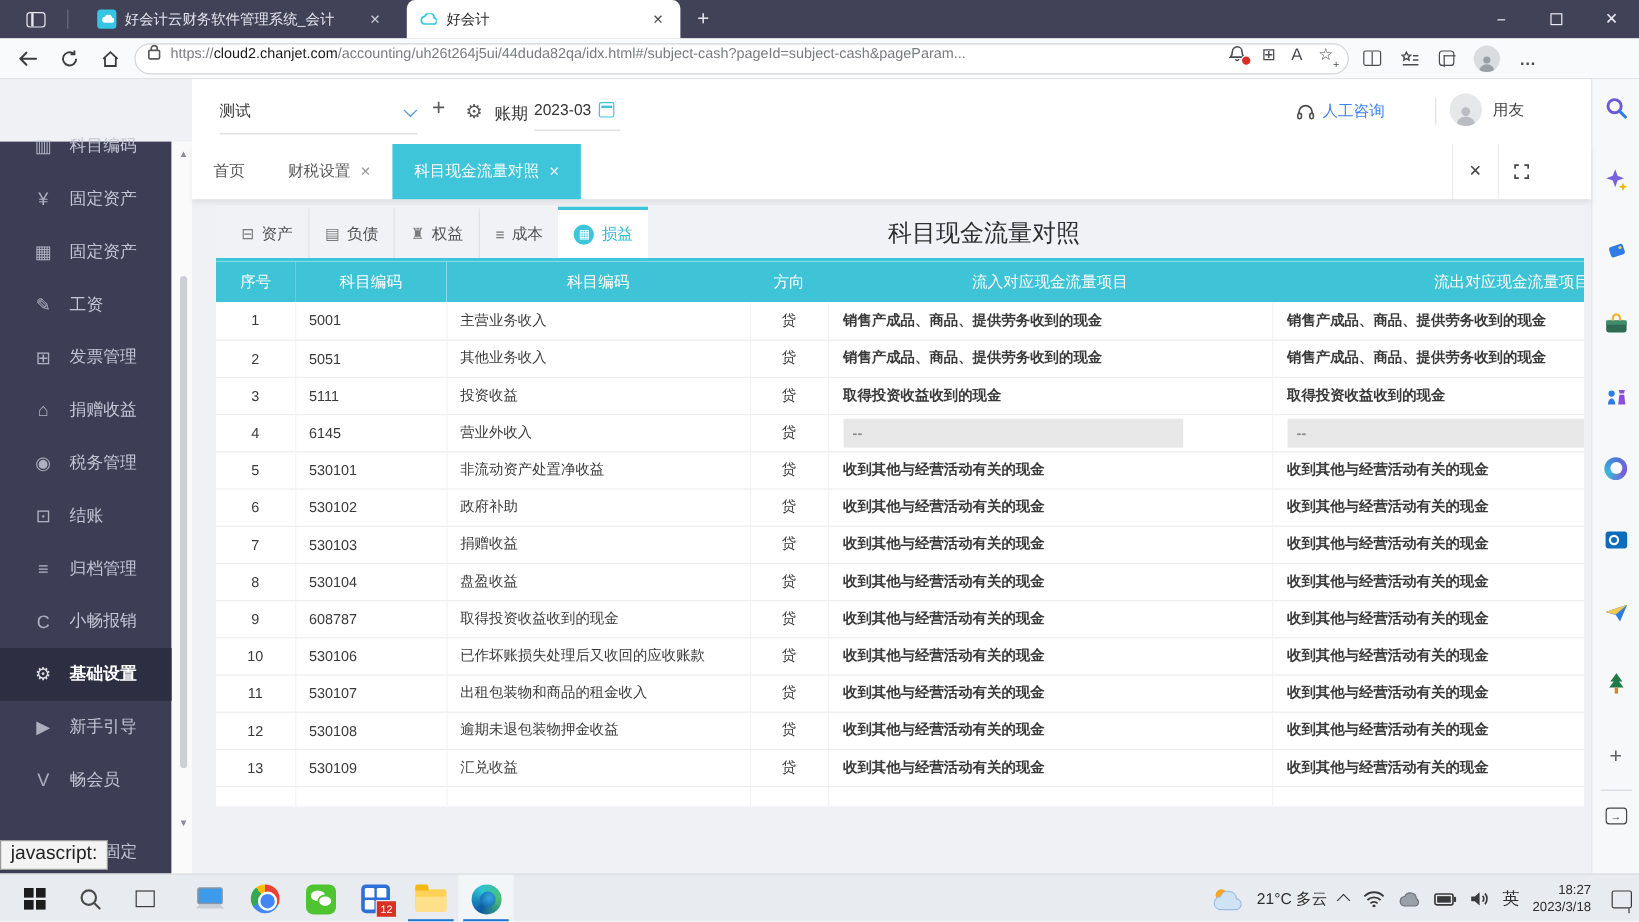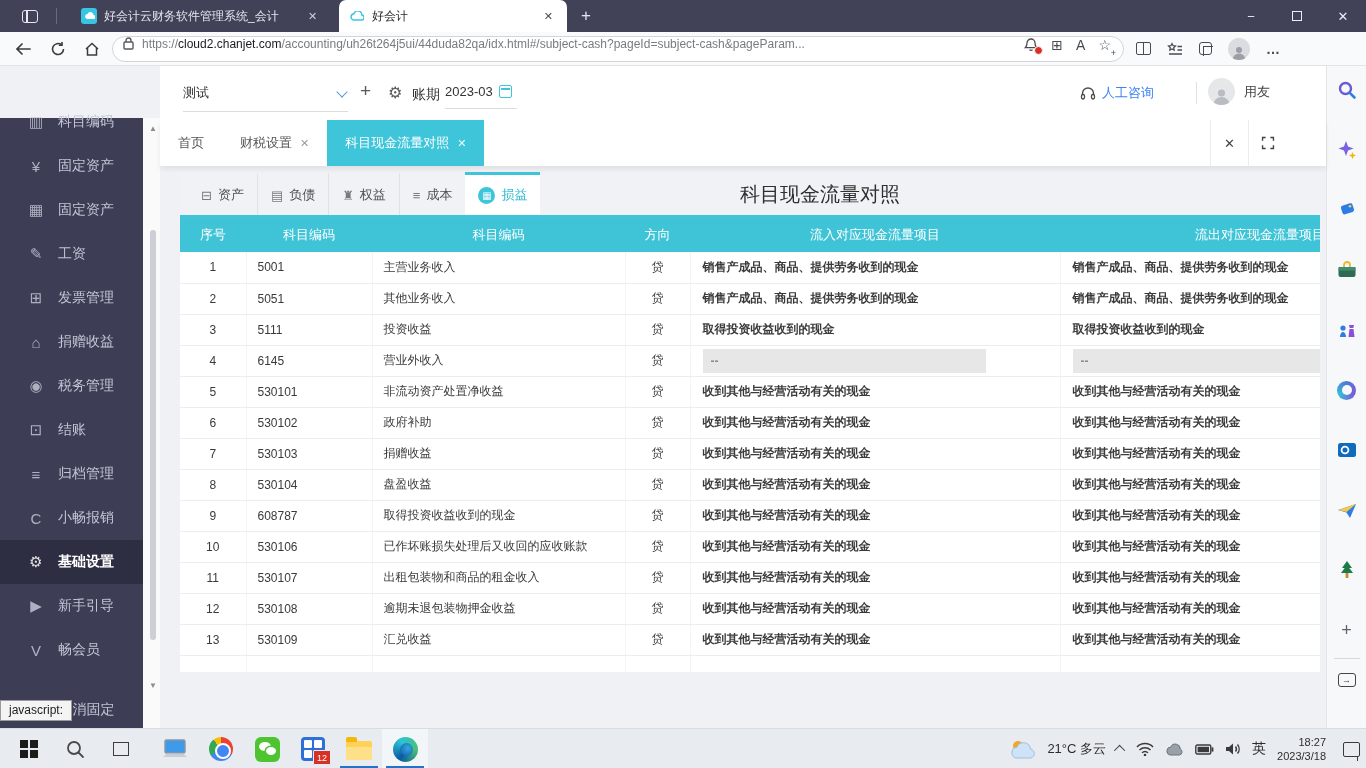--- a/index.html
+++ b/index.html
@@ -110,21 +110,21 @@
   tr.ghost td { height:17px; border-bottom:none; }
 
   
   .edgebar { position:absolute; left:1326px; top:0; width:40px; height:662px; background:#F7F8FA; border-left:1px solid #E4E4E6; display:flex; flex-direction:column; align-items:center; padding-top:12px; gap:36px; }
   .eb-ic { width:24px; height:24px; display:flex; align-items:center; justify-content:center; flex:0 0 auto; }
   .eb-plus { font-size:18px; color:#5f6368; font-weight:300; }
   .eb-div { width:26px; height:1px; background:#D7D8DB; margin-top:-20px; flex:0 0 auto; }
   .eb-toggle { margin-top:-22px; width:18px; height:14px; border:1.5px solid #444; border-radius:3px; display:flex; align-items:center; justify-content:center; font-size:9px; color:#444; flex:0 0 auto; }
 
   
-  .js-tip { position:absolute; left:0; top:700px; z-index:9; background:#F4F4F4; border:1px solid #9B9B9B; font-size:12px; color:#222; padding:2px 8px 3px; }
+  .js-tip { position:absolute; left:0; top:700px; z-index:9; background:#F4F4F4; border:1px solid #9B9B9B; font-size:16px; color:#222; padding:2px 8px 3px; }
 
   
   .taskbar { position:absolute; left:0; top:728px; width:1366px; height:40px; background:#E8ECF0; border-top:1px solid #D9DDE1; }
   .tk-left { position:absolute; left:6px; top:0; height:40px; display:flex; align-items:center; }
   .tk-slot { width:46px; height:40px; display:flex; align-items:center; justify-content:center; position:relative; }
   .tk-slot.app-active::after { content:""; position:absolute; left:4px; right:4px; bottom:0; height:3px; background:#1E74CF; }
   .tk-slot.front { background:#F3F6F9; }
   .start-grid { display:grid; grid-template-columns:8px 8px; grid-template-rows:8px 8px; gap:1.5px; }
   .start-grid span { background:#1c1c1c; }
   .tv-ic { width:16px; height:14px; border:1.6px solid #3c3c3c; position:relative; background:#E8ECF0; }

